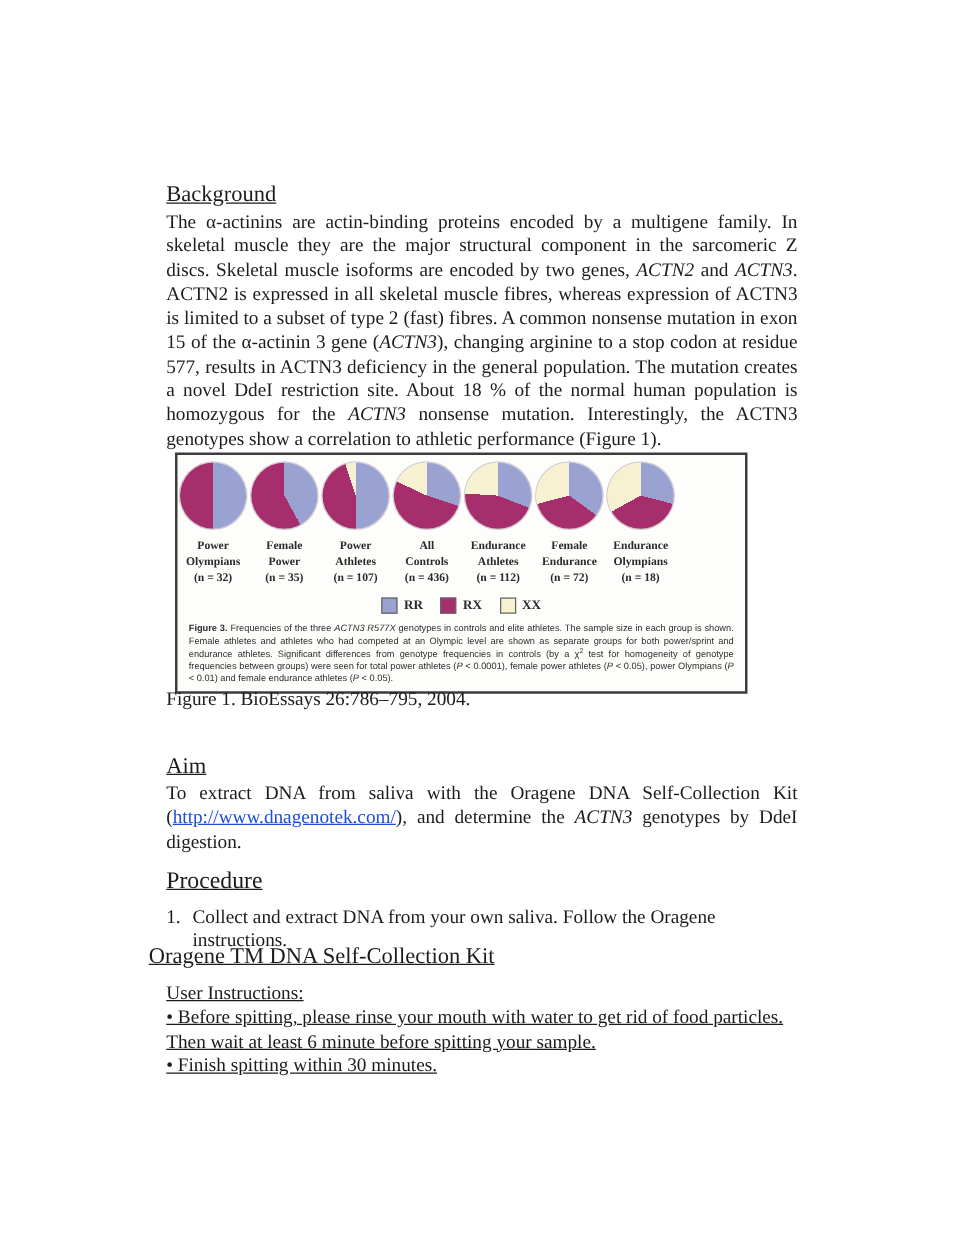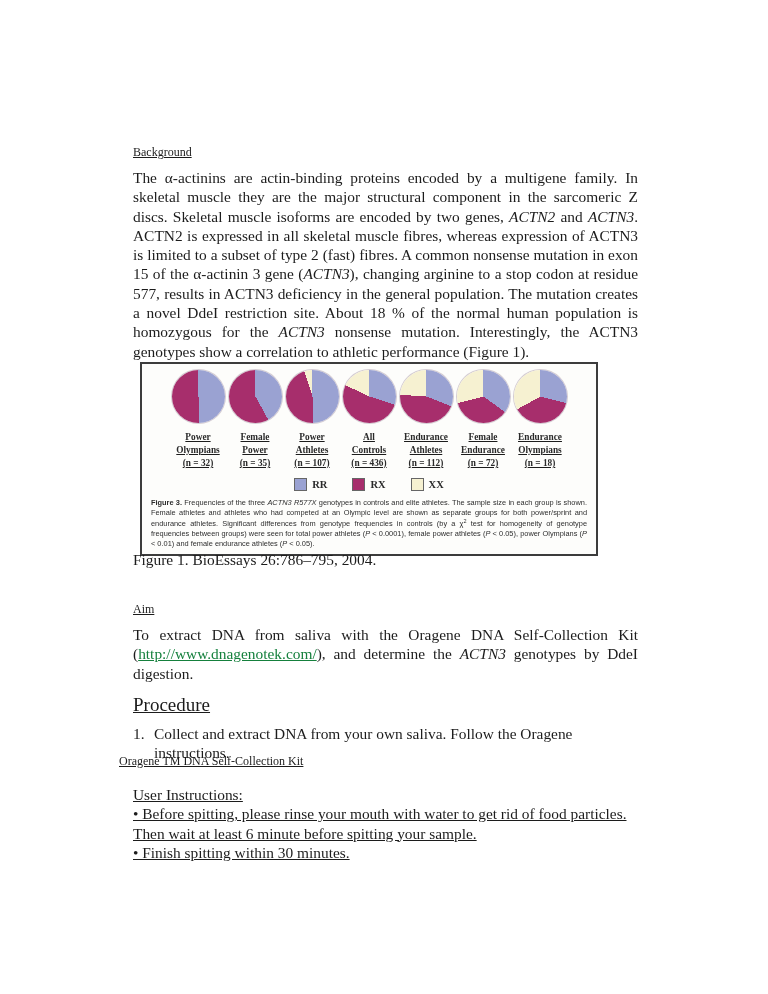--- a/index.html
+++ b/index.html
@@ -5,32 +5,32 @@
   html,body{margin:0;padding:0;background:#ffffff;}
   .page{
     position:relative;width:768px;height:994px;background:#ffffff;overflow:hidden;
     font-family:"Liberation Serif", serif;color:#1c1c1c;
   }
   .abs{position:absolute;}
   .u{text-decoration:underline;}
   .it{font-style:italic;}
   .bd{font-weight:bold;}
   .doc-title{font-size:16px;font-weight:bold;margin:0;}
-  .heading{font-size:12px;}
+  .heading{font-size:18px;}
   .body-p{font-size:15.4px;line-height:19.3px;text-align:justify;margin:0;}
-  .lnk{color:#15803d;text-decoration:underline;}
+  .lnk{color:#1d4ed8;text-decoration:underline;}
   .figure-box{
     left:140px;top:362px;width:458px;
     border:2px solid #3c3c3c;background:#fdfdfb;box-sizing:border-box;
   }
-  .pies-row{display:flex;justify-content:center;margin-top:6px;text-decoration:underline;}
+  .pies-row{display:flex;margin-top:6px;}
   .pie-col{width:57px;display:flex;flex-direction:column;align-items:center;}
   .pie{width:53px;height:53px;border-radius:50%;box-shadow:0 0 0 1px rgba(90,60,90,.25);}
   .pie-label{margin-top:8px;text-align:center;font-weight:bold;font-size:9.3px;line-height:13px;color:#2a2a2a;}
-  .legend-row{display:flex;justify-content:center;gap:25px;margin-top:8px;align-items:flex-start;}
+  .legend-row{display:flex;justify-content:center;gap:14px;margin-top:8px;align-items:flex-start;}
   .legend-item{display:flex;align-items:center;font-size:10.5px;font-weight:bold;color:#2a2a2a;}
   .legend-swatch{width:11px;height:11px;border:1px solid #666;margin-right:5px;}
   .figcap{
     margin:7px 9px 6px;font-family:"Liberation Sans", sans-serif;
     font-size:7.4px;line-height:9.6px;text-align:justify;color:#2d2d2d;
   }
   .figcap sup{font-size:5.5px;}
   .figref{font-size:15.4px;margin:0;}
   .proc-h{font-size:19px;}
   .step{display:flex;font-size:15.4px;line-height:19.3px;}

